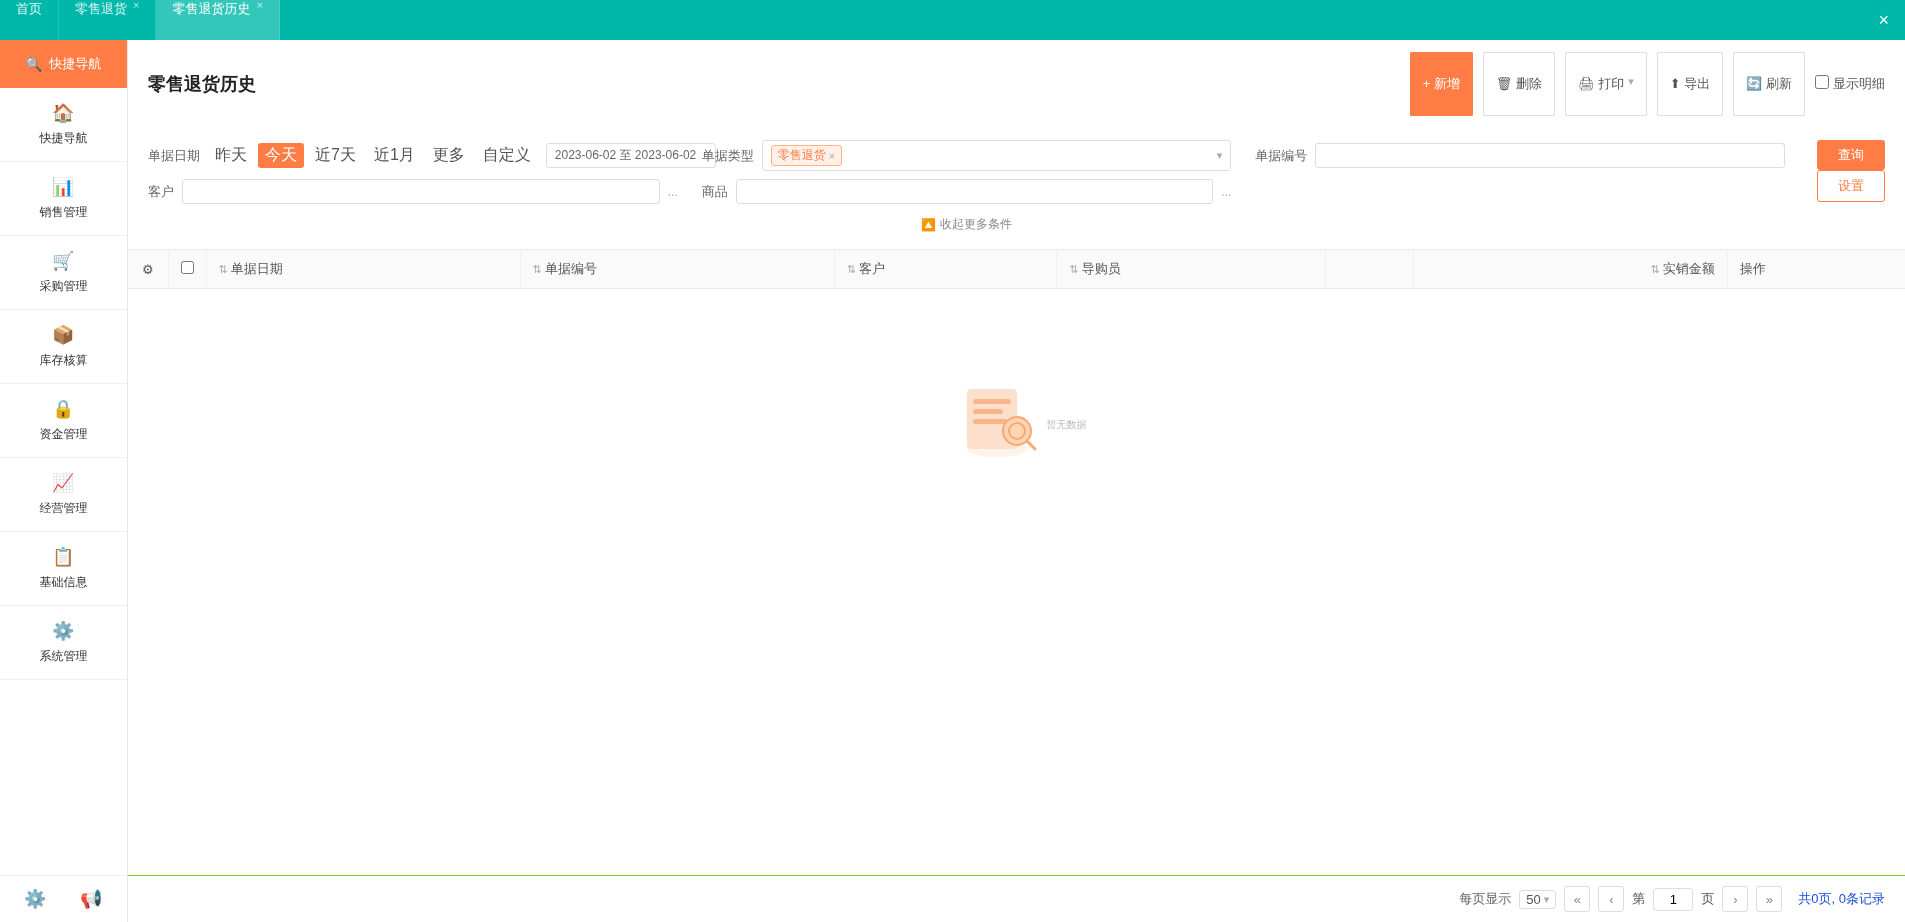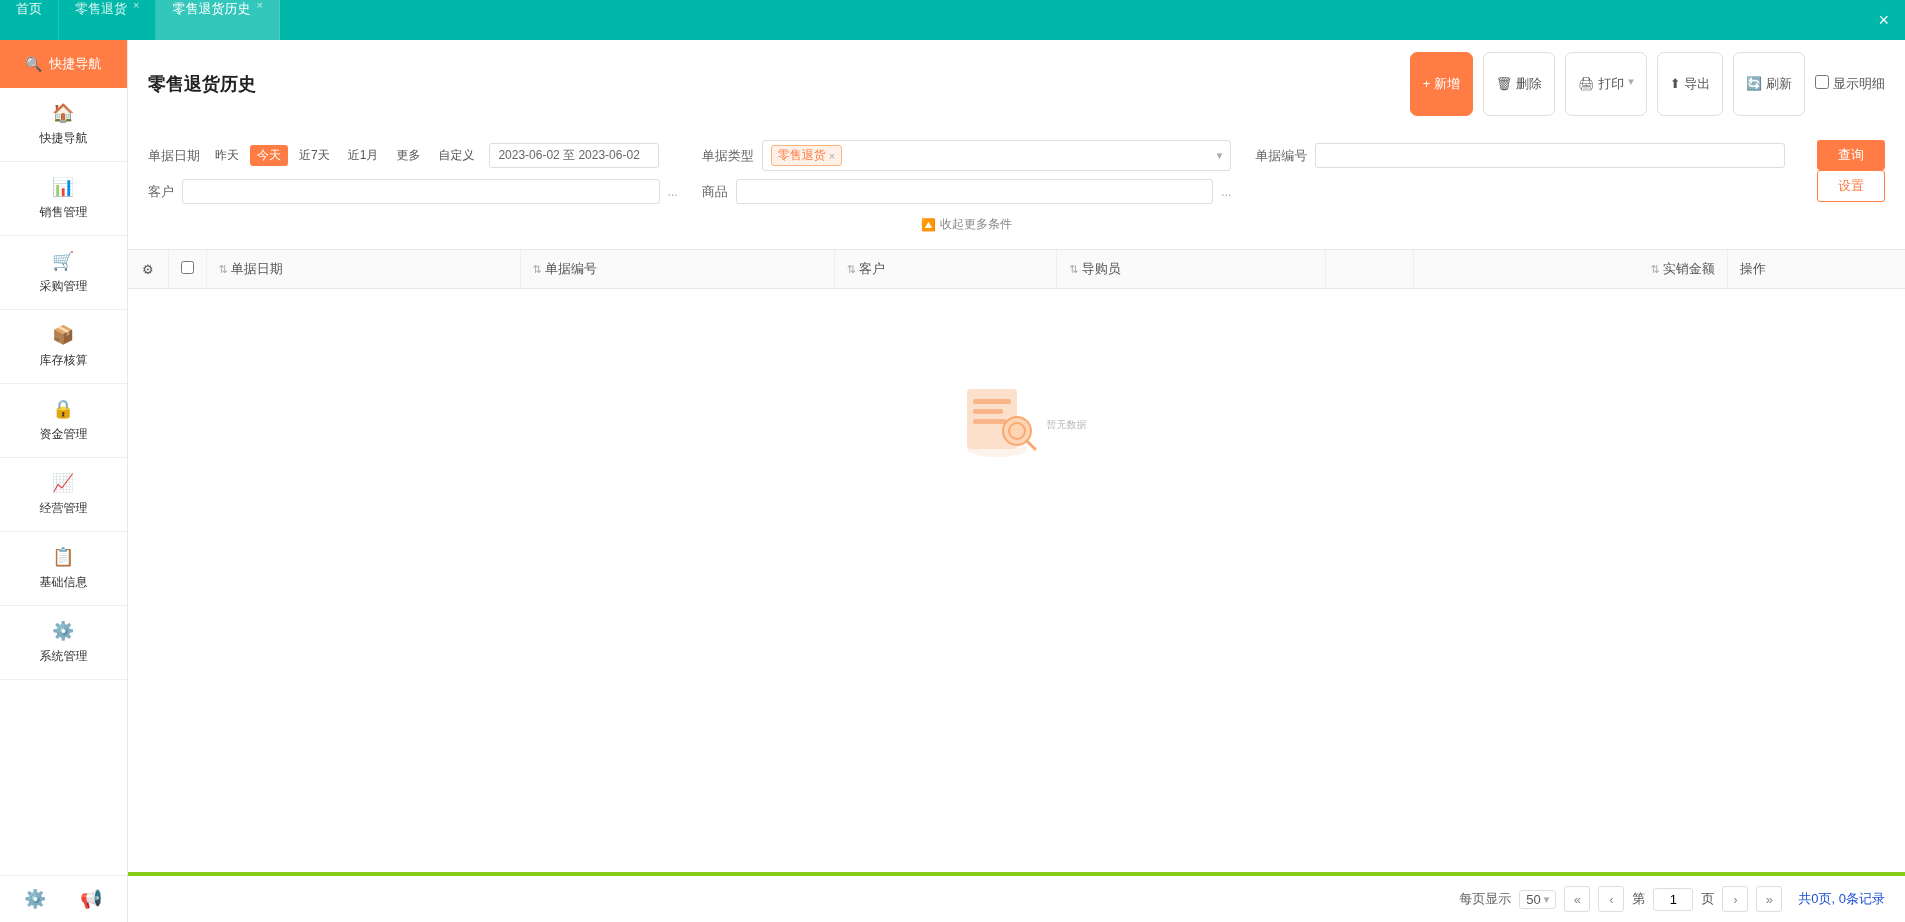--- a/index.html
+++ b/index.html
@@ -135,21 +135,21 @@
       display: flex;
       align-items: center;
       gap: 10px;
     }
     .toolbar-btn {
       display: flex;
       align-items: flex-start;
       gap: 4px;
       padding: 22px 12px;
       border: 1px solid #ddd;
-      border-radius: 7px;
+      border-radius: 1px;
       background: #fff;
       font-size: 13px;
       color: #555;
       cursor: pointer;
       white-space: nowrap;
     }
     .toolbar-btn.primary {
       background: #ff7d45;
       border-color: #ff7d45;
       color: #fff;
@@ -173,21 +173,21 @@
       flex-shrink: 0;
     }
     .filter-quick-dates {
       display: flex;
       align-items: center;
       gap: 4px;
       flex-shrink: 0;
     }
     .date-btn {
       padding: 2px 7px;
-      font-size: 12px;
+      font-size: 16px;
       border-radius: 3px;
       cursor: pointer;
       color: #555;
       background: transparent;
       border: none;
     }
     .date-btn.active {
       background: #ff7d45;
       color: #fff;
       border-radius: 3px;
@@ -300,21 +300,21 @@
     .empty-icon {
       width: 100px;
       height: 100px;
       margin-bottom: 12px;
       position: relative;
     }
 
     
     .pagination-bar {
       background: #fff;
-      border-top: 4px solid #84cc16;
+      border-top: 1px solid #84cc16;
       padding: 10px 20px;
       display: flex;
       align-items: center;
       justify-content: flex-end;
       gap: 8px;
       font-size: 13px;
       color: #555;
       flex-shrink: 0;
     }
     .pagination-bar .page-size-label { color: #666; }

